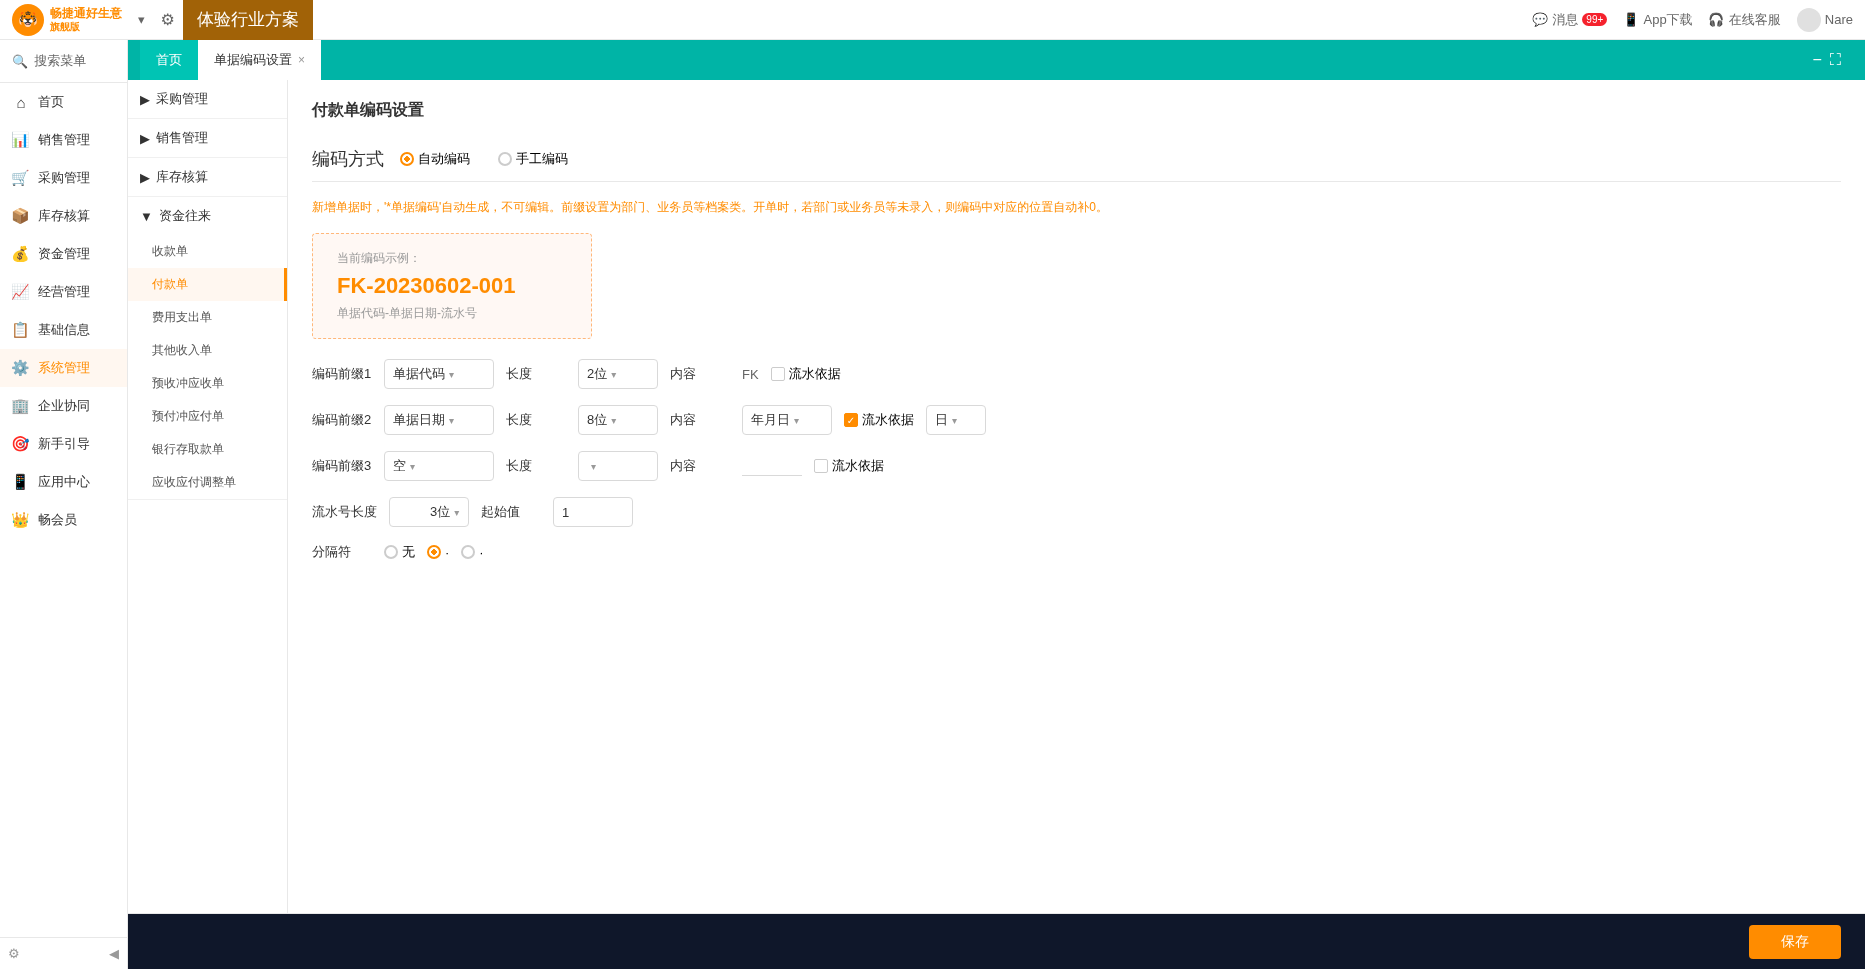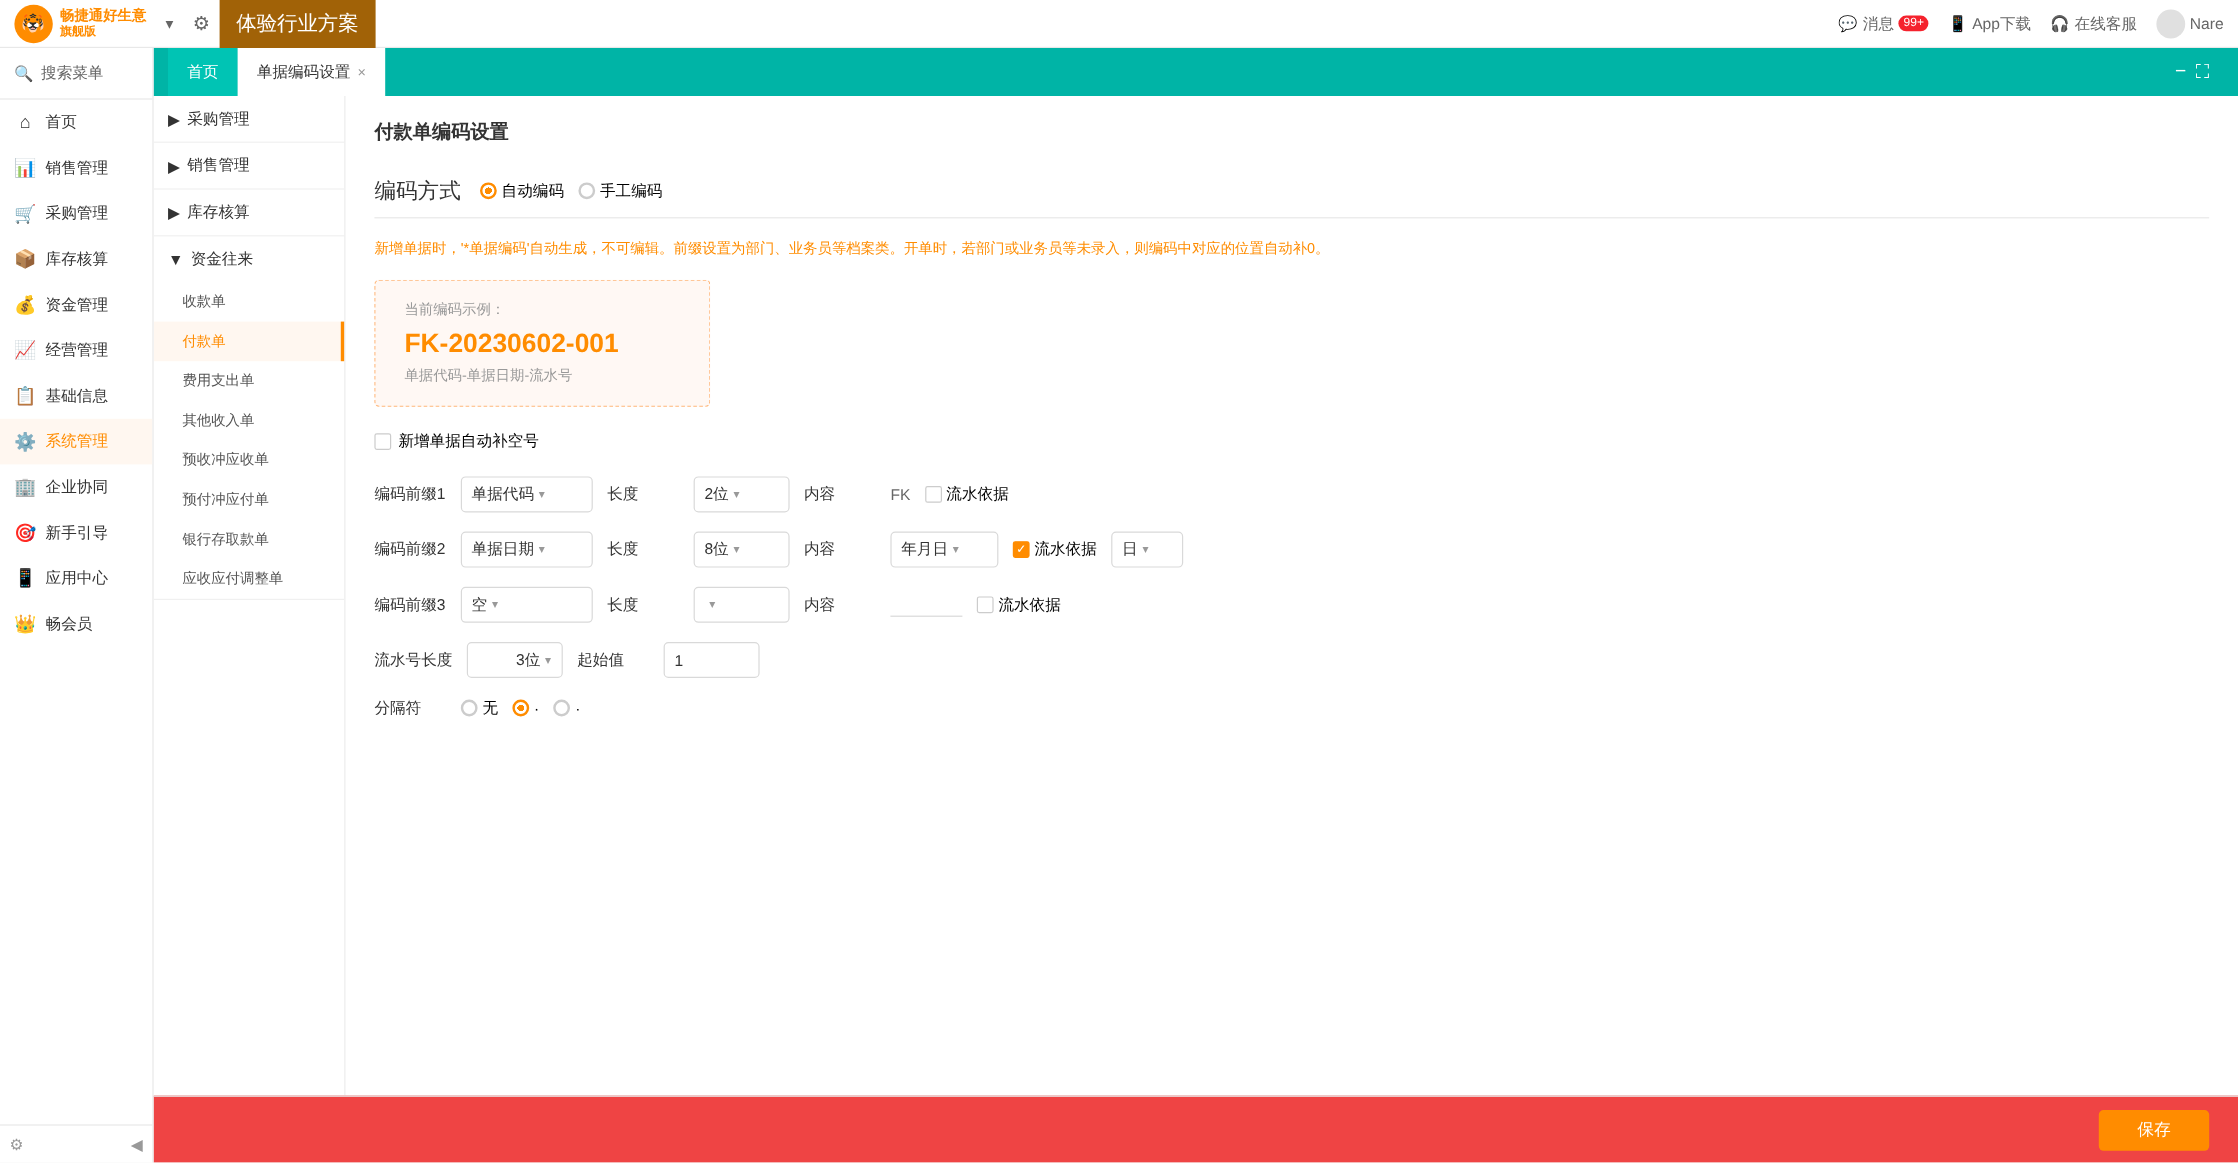--- a/index.html
+++ b/index.html
@@ -43,21 +43,21 @@
 
     
     .inner-layout { display: flex; flex: 1; overflow: hidden; }
 
     
     .form-area { flex: 1; background: #fff; overflow-y: auto; padding: 20px 24px; }
     .page-title { font-size: 16px; font-weight: bold; color: #333; margin-bottom: 16px; }
 
     .encode-mode { display: flex; align-items: center; gap: 16px; margin-bottom: 16px; padding: 10px 0; border-bottom: 1px solid #e8e8e8; }
     .encode-label { color: #333; font-size: 18px; }
-    .radio-group { display: flex; align-items: center; gap: 12px; }
+    .radio-group { display: flex; align-items: center; gap: 28px; }
     .radio-item { display: flex; align-items: center; gap: 4px; cursor: pointer; font-size: 13px; }
     .radio-circle { width: 14px; height: 14px; border-radius: 50%; border: 2px solid #ccc; display: inline-block; }
     .radio-circle.checked { border-color: #ff8c00; background: radial-gradient(circle, #ff8c00 40%, white 40%); }
 
     .info-text { color: #999; font-size: 12px; margin-bottom: 16px; line-height: 1.6; }
     .info-text span { color: #ff8c00; }
 
     
     .code-preview { background: #fff8f4; border: 1px dashed #ffb77a; border-radius: 4px; padding: 16px 24px; margin-bottom: 20px; display: inline-block; min-width: 280px; }
     .code-preview-label { color: #999; font-size: 12px; margin-bottom: 6px; }
@@ -76,21 +76,21 @@
     .form-input { height: 30px; border: 1px solid #d9d9d9; border-radius: 4px; padding: 0 8px; font-size: 13px; color: #333; min-width: 60px; }
     .form-input-text { color: #666; font-size: 13px; }
     .inline-checkbox { display: flex; align-items: center; gap: 4px; cursor: pointer; }
     .checkbox-checked { width: 14px; height: 14px; background: #ff8c00; border: 1px solid #ff8c00; border-radius: 2px; display: inline-flex; align-items: center; justify-content: center; color: white; font-size: 10px; }
     .checkbox-unchecked { width: 14px; height: 14px; border: 1px solid #ccc; border-radius: 2px; display: inline-block; }
 
     
     .sep-row { display: flex; align-items: center; gap: 12px; margin-bottom: 16px; }
 
     
-    .bottom-bar { height: 56px; background: #ef4444; border-top: 1px solid #e8e8e8; display: flex; align-items: center; justify-content: flex-end; padding: 0 24px; flex-shrink: 0; }
+    .bottom-bar { height: 56px; background: #0f172a; border-top: 1px solid #e8e8e8; display: flex; align-items: center; justify-content: flex-end; padding: 0 24px; flex-shrink: 0; }
     .save-btn { background: #ff8c00; color: white; border: none; padding: 8px 32px; border-radius: 4px; font-size: 14px; cursor: pointer; }
 
     
     .teal-header { background: #00b4a6; height: 40px; display: flex; align-items: center; padding: 0 12px; color: white; font-size: 13px; gap: 0; }
     .teal-tab { padding: 0 16px; height: 40px; display: flex; align-items: center; cursor: pointer; font-size: 13px; }
     .teal-tab.home { background: #00c4b4; }
   </style>
 </head>
 <body>
 
@@ -289,24 +289,20 @@
         </div>
 
         
         <div class="code-preview">
           <div class="code-preview-label">当前编码示例：</div>
           <div class="code-preview-value">FK-20230602-001</div>
           <div class="code-preview-desc">单据代码-单据日期-流水号</div>
         </div>
 
         
-        <div class="checkbox-row">
-          <span class="checkbox-box"></span>
-          <span>新增单据自动补空号</span>
-        </div>
 
         
         <div class="form-row">
           <span class="form-label">编码前缀1</span>
           <div class="form-select" style="min-width:110px;">
             <span>单据代码</span>
             <span class="form-select-arrow">▾</span>
           </div>
           <span class="form-label">长度</span>
           <div class="form-select" style="min-width:80px;">

